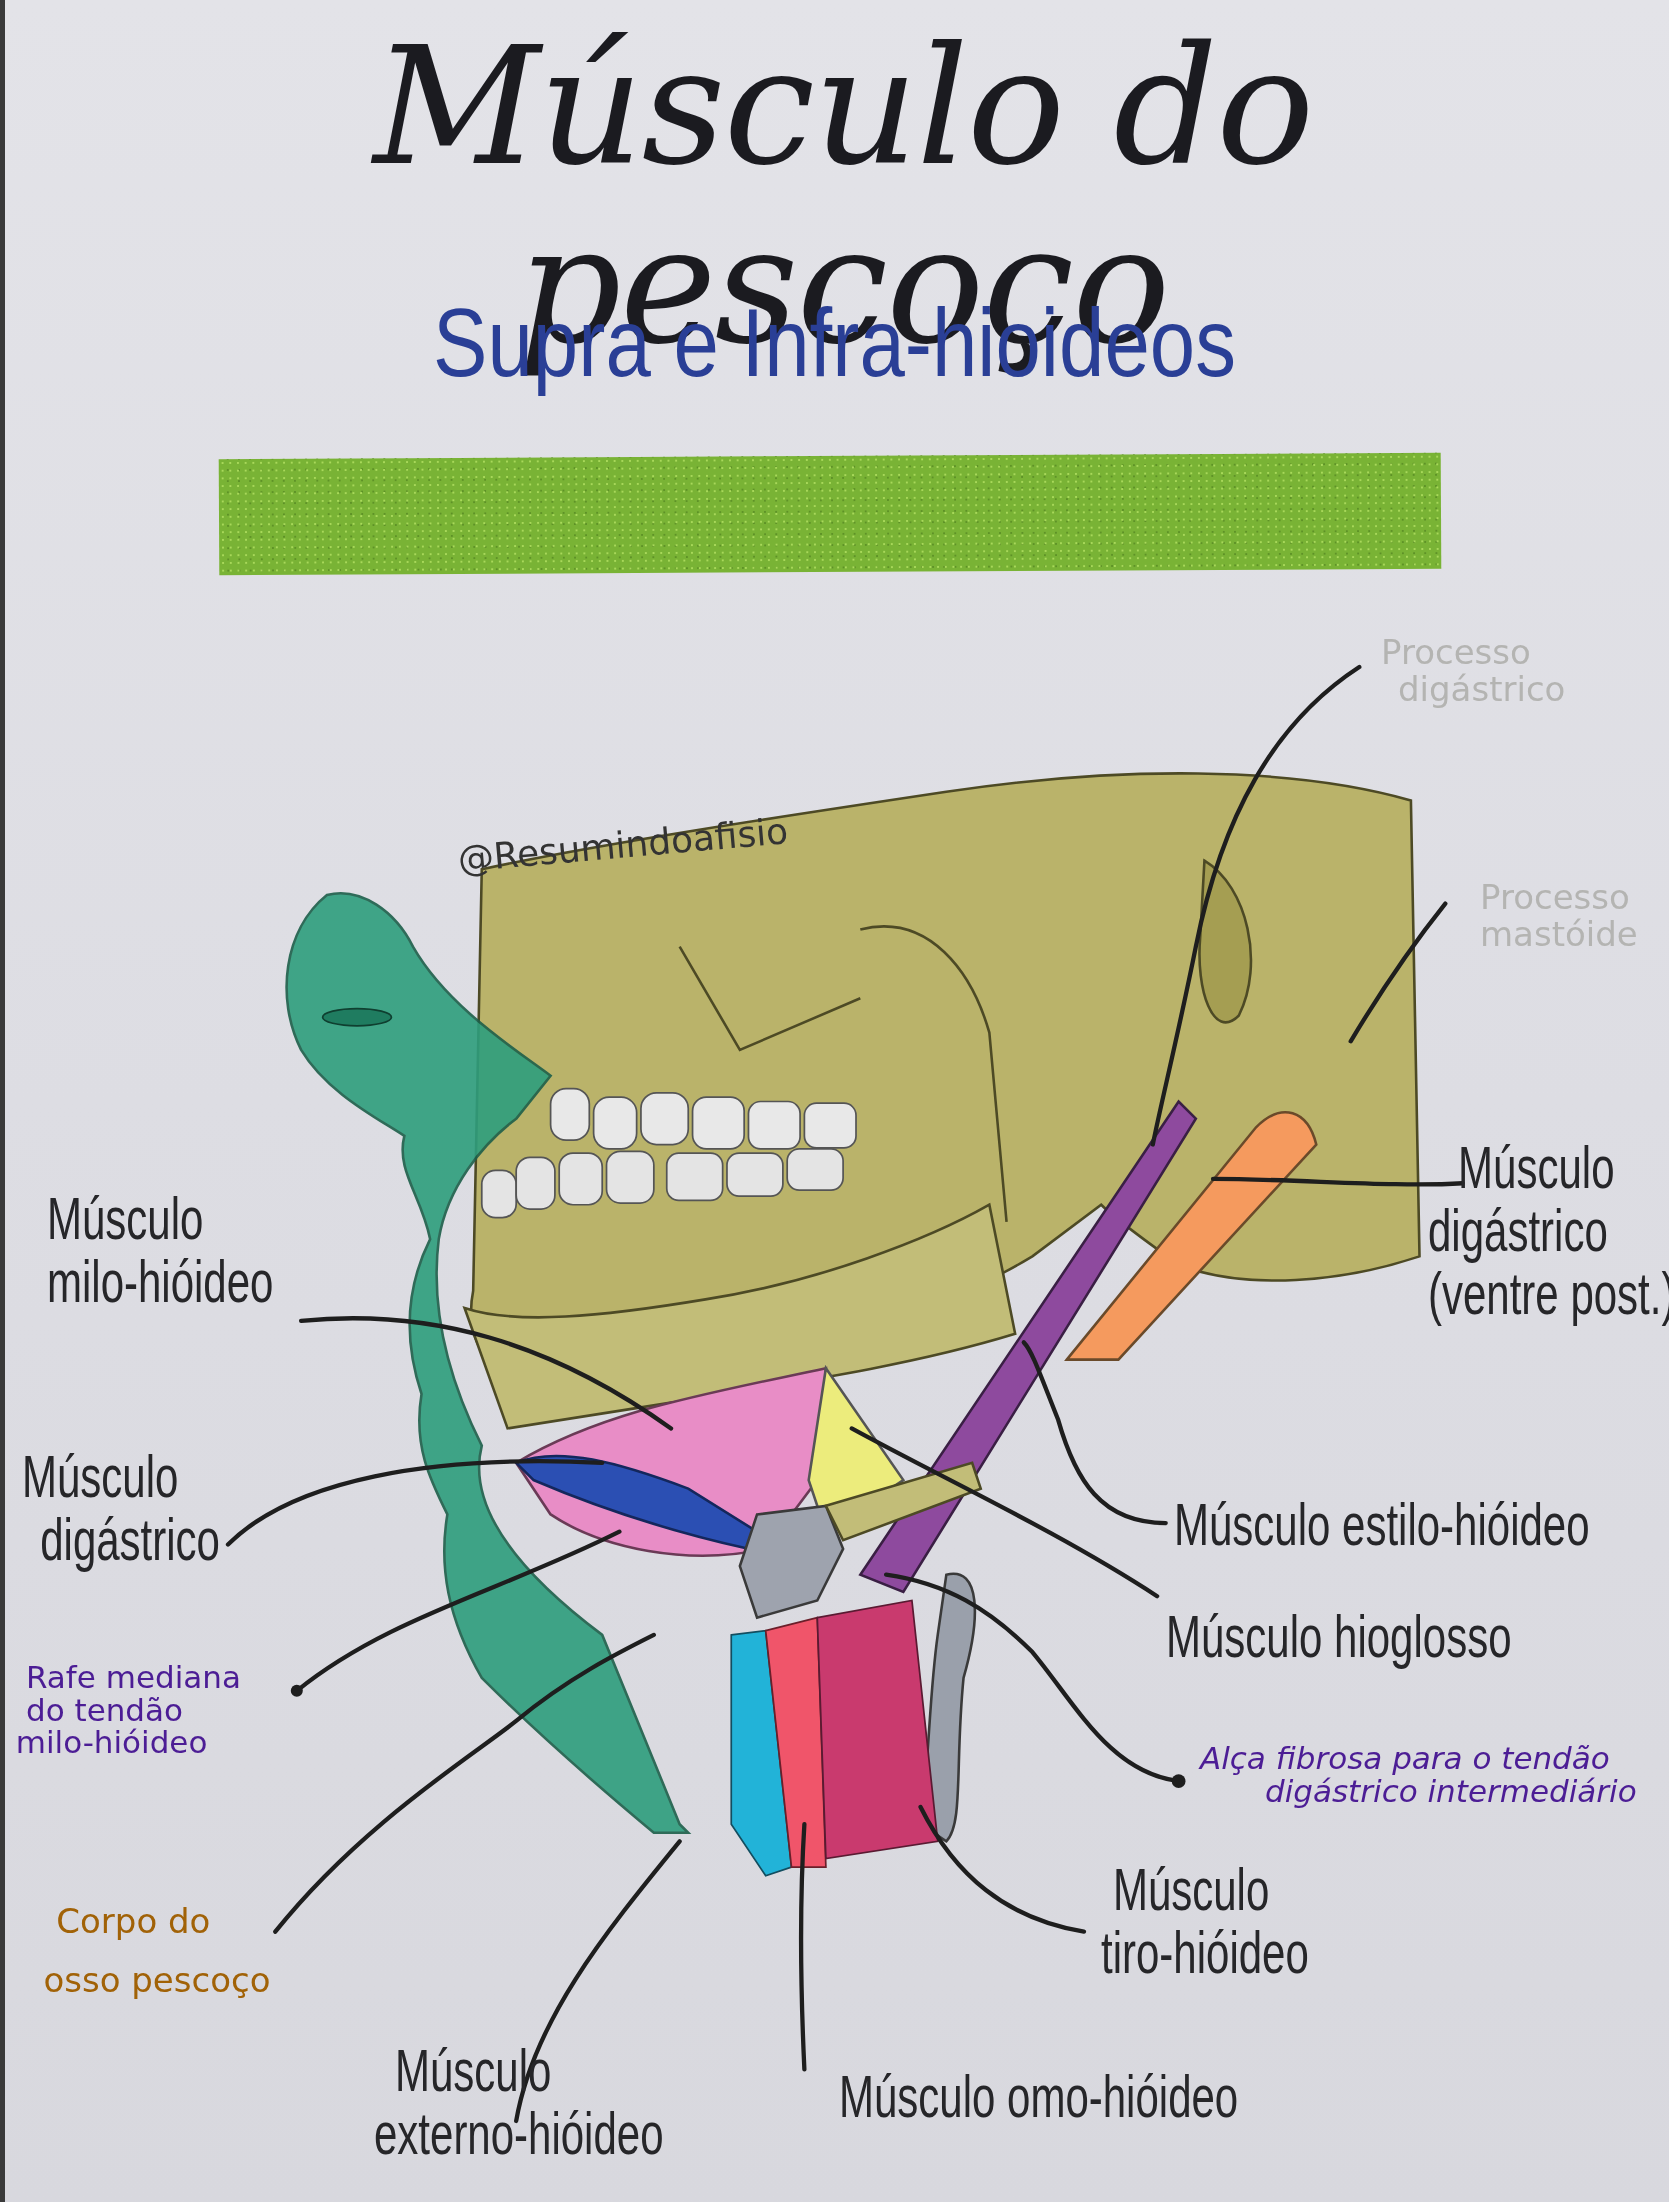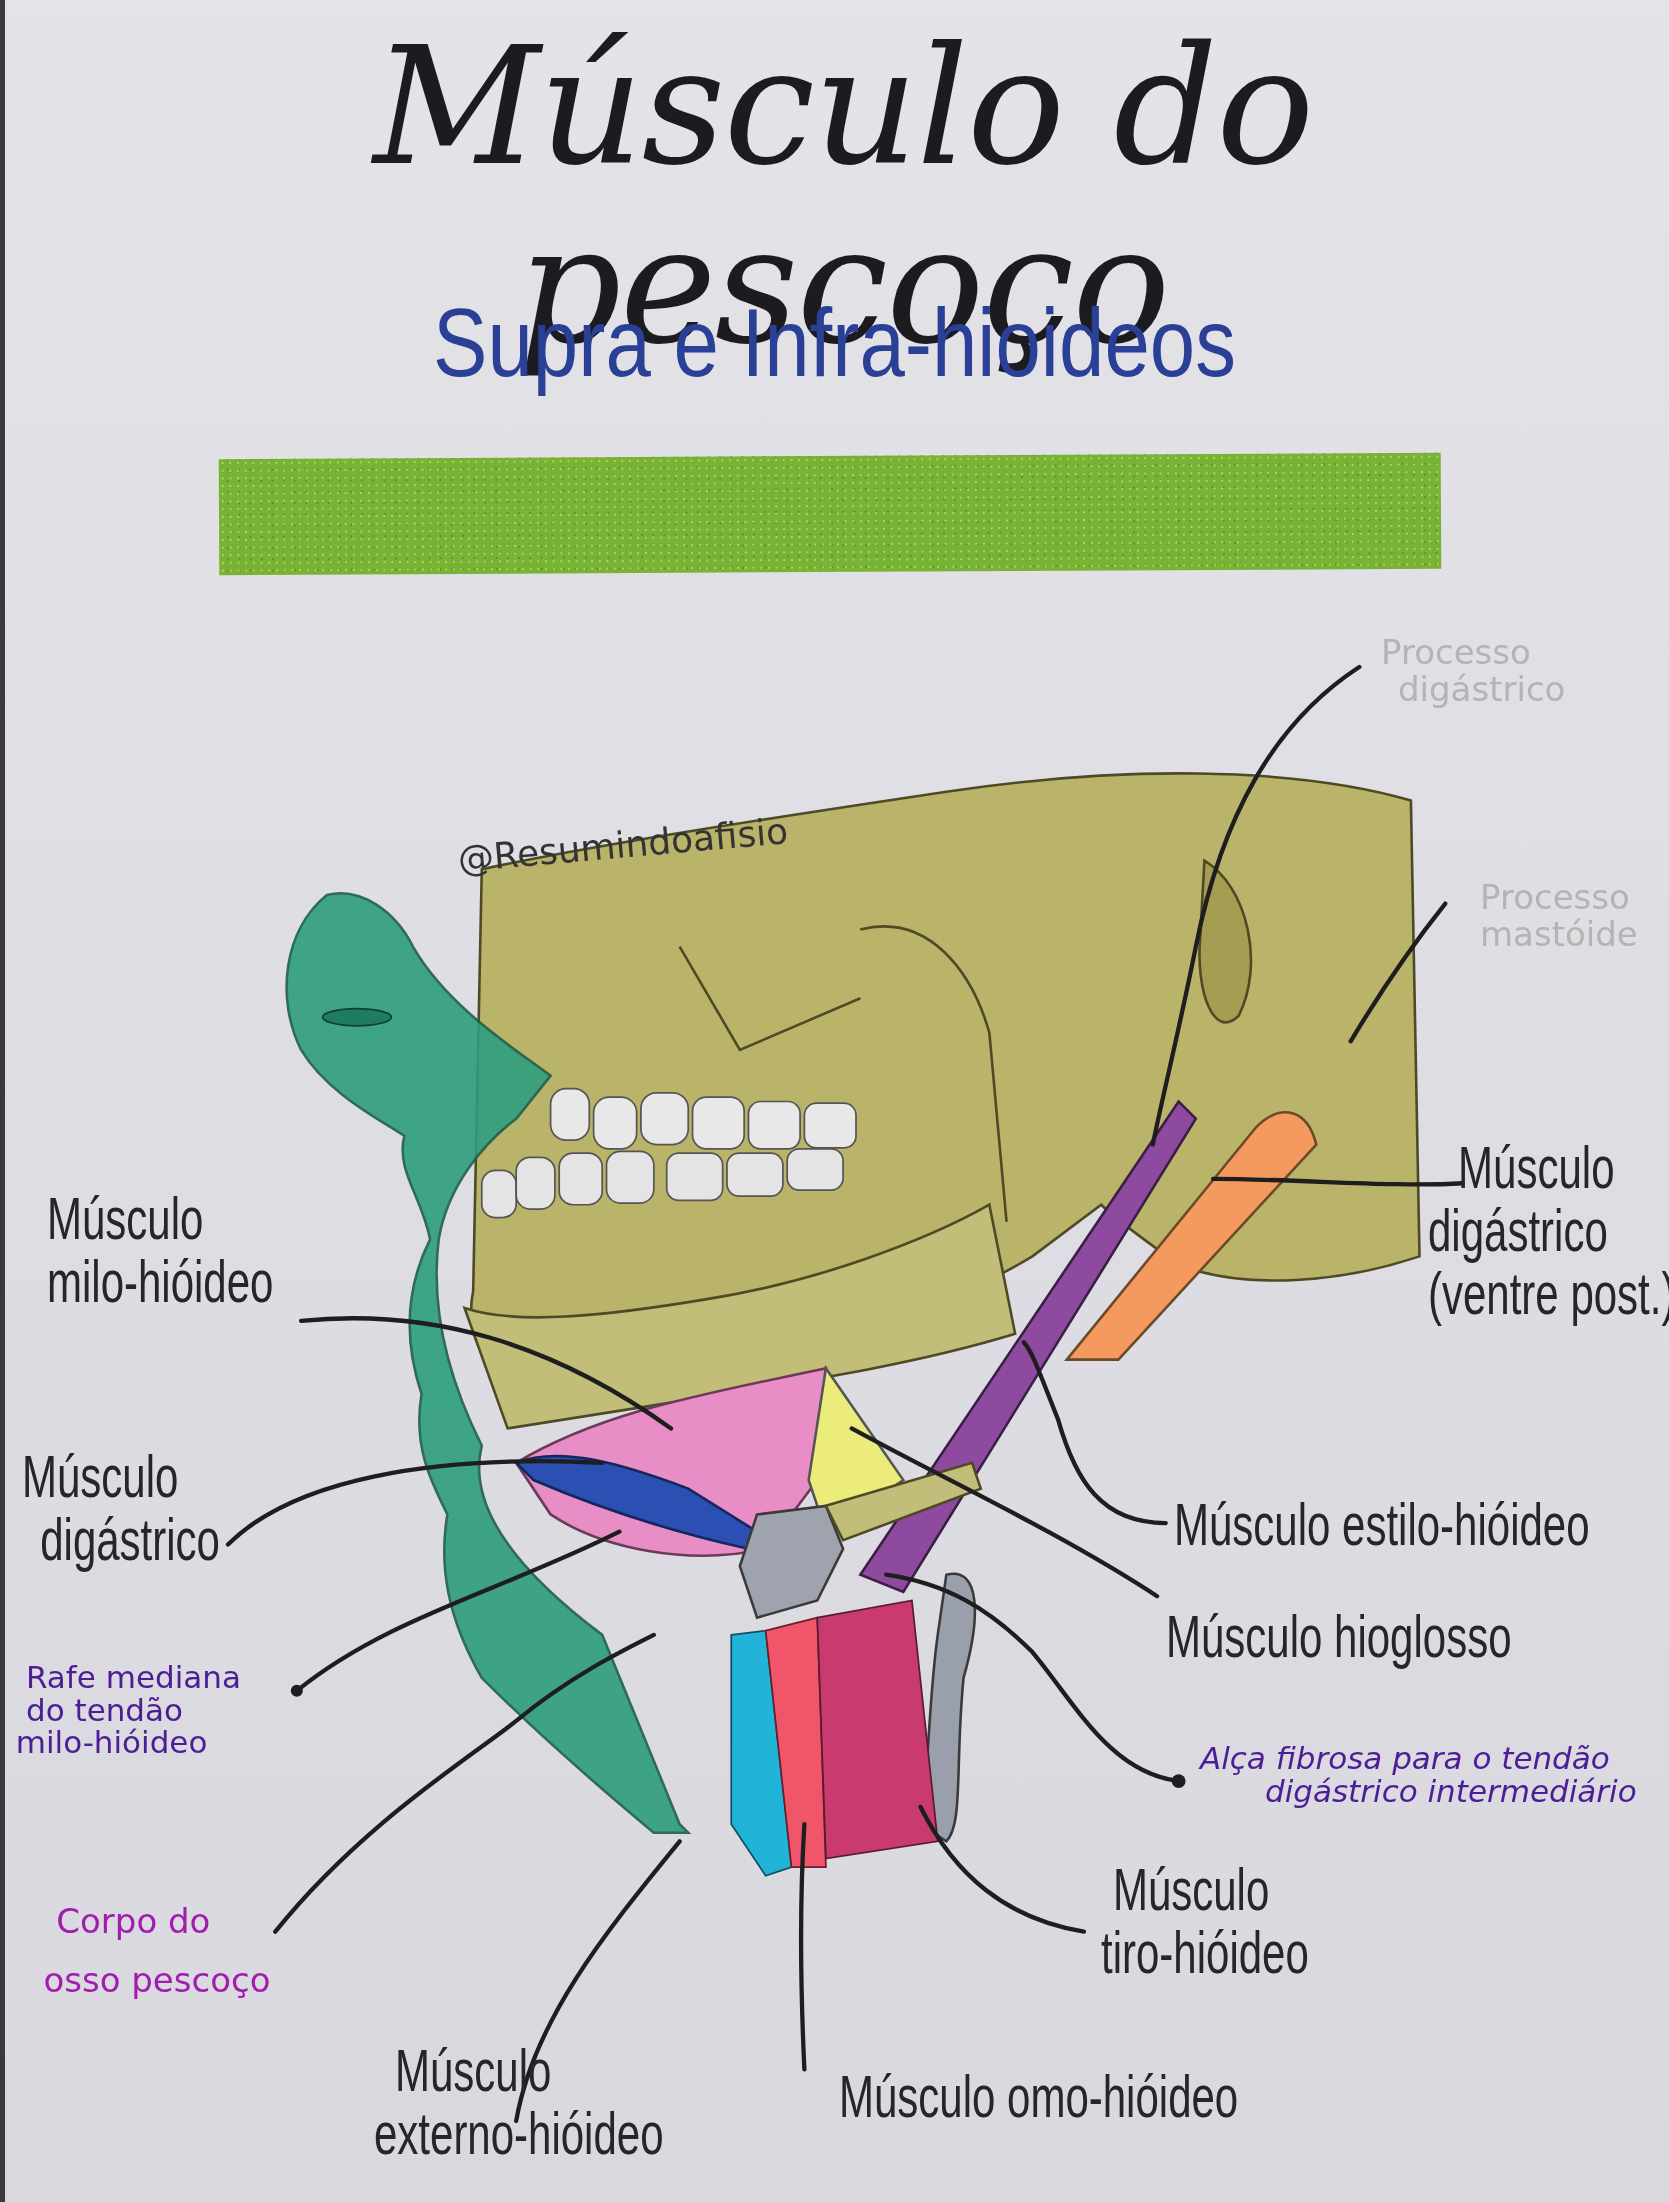--- a/index.html
+++ b/index.html
@@ -7,21 +7,21 @@
   .page{position:absolute;left:0;top:0;width:1669px;height:2203px;background:linear-gradient(180deg,#e3e3e8 0%,#dddde3 50%,#d8d8de 100%);}
   .left-edge{position:absolute;left:0;top:0;width:5.2px;height:2203px;background:#3a3a3a;}
   .title{position:absolute;left:34px;top:17px;width:1618px;text-align:center;font-family:"DejaVu Serif",serif;font-style:italic;font-size:163px;color:#1b1b20;letter-spacing:-1.7px;line-height:1.1;}
   .subtitle{position:absolute;left:0;top:288px;width:1669px;text-align:center;font-family:"Liberation Sans Narrow","Liberation Sans",sans-serif;font-size:96px;color:#2a3f96;transform:scaleX(0.85);}
   .washi{position:absolute;left:219px;top:456px;width:1222px;height:116px;background:#79b335;background-image:radial-gradient(#a8d85a 1px,transparent 1.4px),radial-gradient(#5e9227 0.9px,transparent 1.2px);background-size:7.7px 7.7px,11.2px 11.2px;background-position:0 0,3.4px 5.2px;transform:rotate(-0.3deg);}
   .diagram{position:absolute;left:0;top:0;width:1669px;height:2203px;}
   .lbl{position:absolute;color:#262629;white-space:nowrap;}
   .hand{font-family:"Liberation Sans Narrow","Liberation Sans",sans-serif;font-size:60px;transform:scaleX(0.7);transform-origin:left top;line-height:1.05;}
   .round{font-family:"DejaVu Sans",sans-serif;font-size:31px;color:#4c1d95;line-height:1.05;}
   .faint{font-family:"DejaVu Sans",sans-serif;font-size:34px;color:#b4b4b2;line-height:1.1;margin-top:19px;}
-  .vfaint{color:#a21caf;}
+  .vfaint{color:#a16207;}
   .watermark{position:absolute;left:456px;top:839px;font-family:"DejaVu Sans",sans-serif;font-size:36px;color:#333;transform:rotate(-5deg);transform-origin:left top;}
 </style>
 </head>
 <body>
 
 <div class="page"></div>
 <div class="left-edge"></div>
 
 <div class="title">Músculo do pescoço</div>
 <div class="subtitle">Supra e Infra-hioideos</div>

